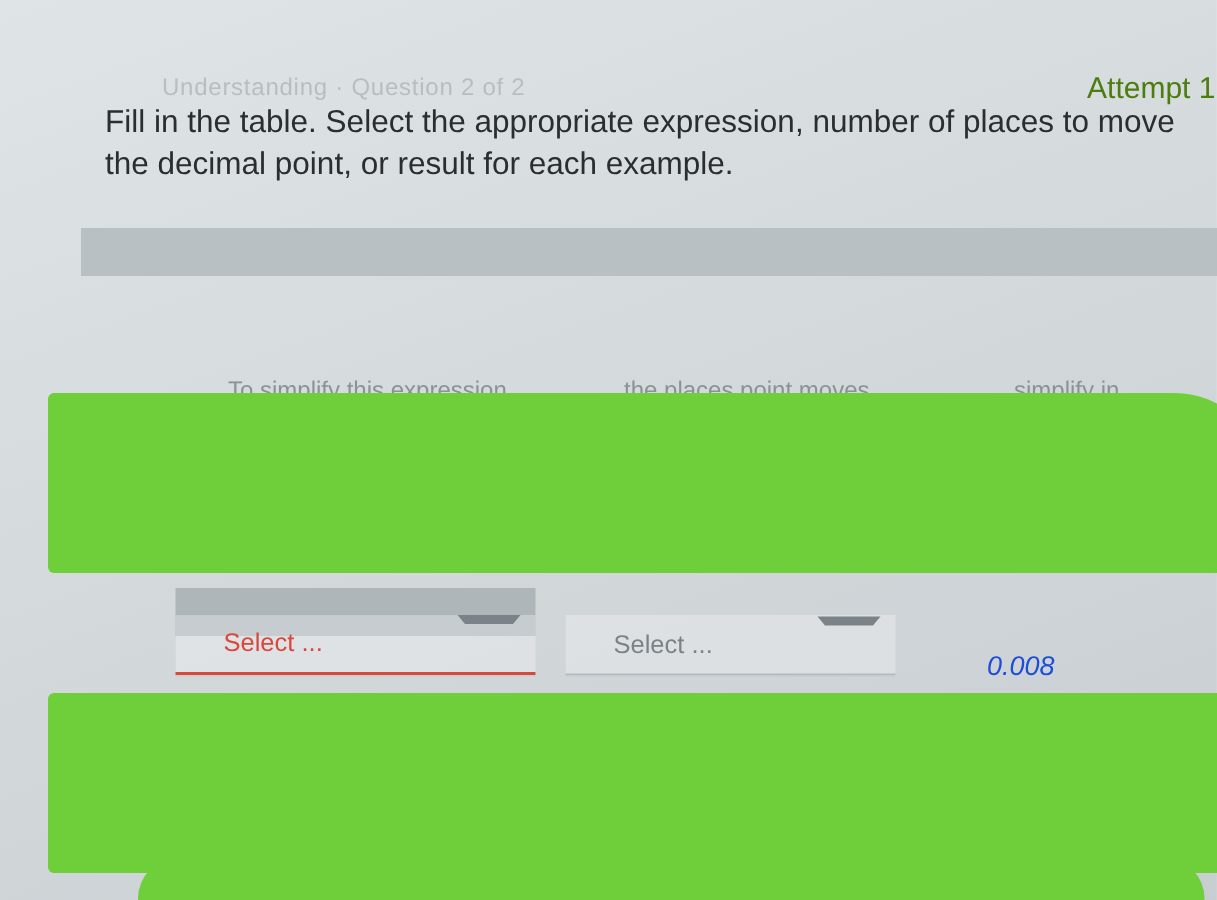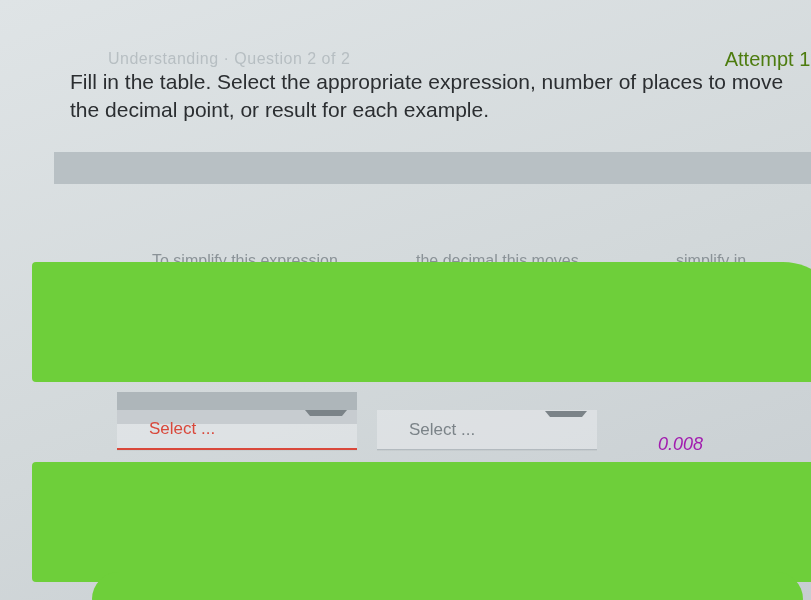--- a/index.html
+++ b/index.html
@@ -151,21 +151,21 @@
       border-right: 5px solid transparent;
       border-top: 6px solid #7b8388;
     }
     .select-1 .caret { border-top-color: #7b8388; }
     .result-cell {
       position: absolute;
       left: 610px;
       top: 26px;
       font-size: 18px;
       font-style: italic;
-      color: #a21caf;
+      color: #1d4ed8;
       font-weight: 500;
     }
     .bottom-rule {
       position: absolute;
       top: 594px;
       left: 80px;
       right: 30px;
       height: 2px;
       background: #a9b1b6;
     }
@@ -178,21 +178,21 @@
   <div class="top-crumb">Understanding · Question 2 of 2</div>
   <div class="attempt">Attempt 1 o</div>
 
   <div class="prompt">Fill in the table. Select the appropriate expression, number of places to move the decimal point, or result for each example.</div>
 
   <div class="divider-top"></div>
 
   <div class="table-area">
     <div class="col-headers">
       <div class="col-h1">To simplify this expression . . .</div>
-      <div class="col-h2">the decimal this moves . . .</div>
+      <div class="col-h2">the places point moves . . .</div>
       <div class="col-h3">simplify in . . .</div>
     </div>
   </div>
 
   <div class="redact-band redact-1"></div>
 
   <div class="visible-row">
     <div class="row-rule"></div>
 
     <div class="select-box select-1">

